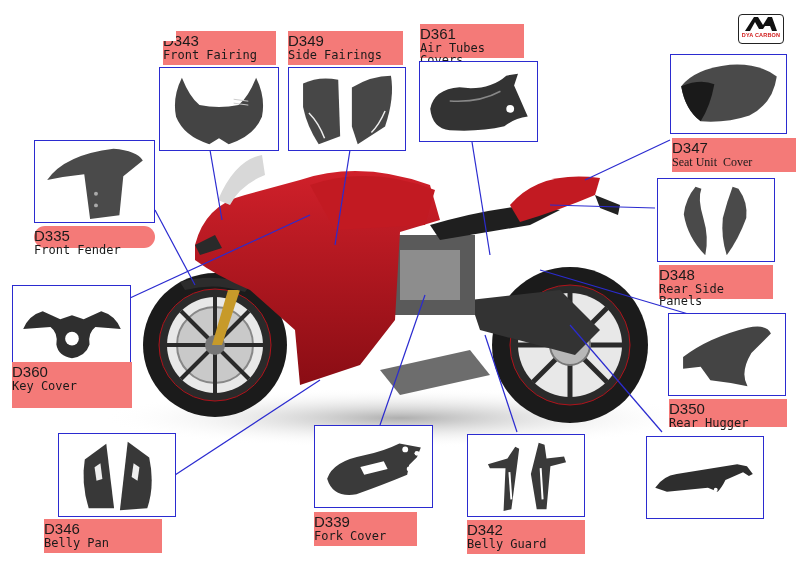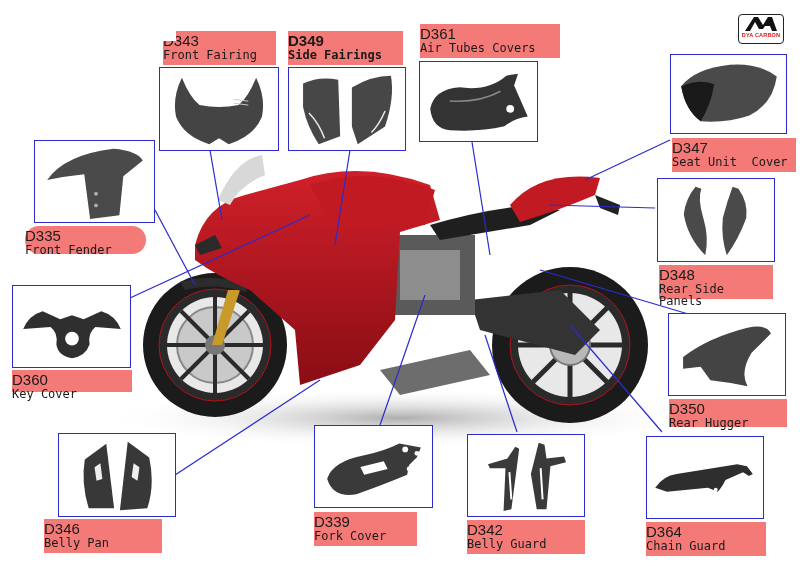--- a/index.html
+++ b/index.html
@@ -122,64 +122,64 @@
     <span class="code">D343</span>
     <span class="name">Front Fairing</span>
   </div>
   <div class="part-box" style="left:159px;top:67px;width:120px;height:84px;">
     <svg viewBox="0 0 120 84">
       <path d="M22 10 Q30 30 40 38 Q60 42 80 38 Q90 30 98 10 Q108 30 104 50 Q96 70 70 78 L60 72 L50 78 Q24 70 16 50 Q12 30 22 10 Z" fill="#444"></path>
       <path d="M75 32 L90 34 M75 36 L90 38" stroke="#ccc" stroke-width="1"></path>
     </svg>
   </div>
 
-  <div class="label" style="left:288px;top:31px;width:115px;height:34px;font-weight:bold;">
+  <div class="label" style="left:288px;top:31px;width:115px;height:34px;">
     <span class="code">D349</span>
     <span class="name">Side Fairings</span>
   </div>
   <div class="part-box" style="left:288px;top:67px;width:118px;height:84px;">
     <svg viewBox="0 0 118 84">
       <path d="M14 16 Q30 8 50 12 L52 70 L30 78 Q18 60 14 40 Z" fill="#474747"></path>
       <path d="M64 20 Q84 8 104 8 Q108 30 98 60 L70 78 L64 60 Z" fill="#474747"></path>
       <path d="M20 46 Q30 56 36 72" stroke="#eee" stroke-width="1.5" fill="none"></path>
       <path d="M98 44 Q92 58 84 66" stroke="#eee" stroke-width="1.5" fill="none"></path>
     </svg>
   </div>
 
-  <div class="label" style="left:420px;top:24px;width:140px;height:34px;">
+  <div class="label" style="left:420px;top:24px;width:104px;height:34px;">
     <span class="code">D361</span>
     <span class="name">Air Tubes Covers</span>
   </div>
   <div class="part-box" style="left:419px;top:61px;width:119px;height:81px;">
     <svg viewBox="0 0 119 81">
       <path d="M10 48 Q14 28 40 26 Q70 30 88 14 L100 12 L96 24 Q104 42 110 56 Q96 58 86 66 Q60 72 30 70 Q12 68 10 48 Z" fill="#333"></path>
       <circle cx="92" cy="48" r="4" fill="#fff"></circle>
       <path d="M30 40 Q60 42 82 30" stroke="#888" stroke-width="1.5" fill="none"></path>
     </svg>
   </div>
 
   <div class="part-box" style="left:670px;top:54px;width:117px;height:80px;">
     <svg viewBox="0 0 117 80">
       <path d="M10 32 Q24 14 60 10 Q90 8 108 22 Q104 50 80 62 Q56 70 30 68 Q14 56 10 32 Z" fill="#4a4a4a"></path>
       <path d="M10 32 Q30 24 44 30 Q40 52 30 68 Q14 56 10 32 Z" fill="#1a1a1a"></path>
     </svg>
   </div>
   <div class="label" style="left:672px;top:138px;width:124px;height:34px;">
     <span class="code">D347</span>
-    <span class="name" style="white-space:pre;">Seat Unit  Cover</span>
+    <span class="name" style="white-space:pre;font-family:Liberation Serif, serif;">Seat Unit  Cover</span>
   </div>
 
   <div class="part-box" style="left:34px;top:140px;width:121px;height:83px;">
     <svg viewBox="0 0 121 83">
       <path d="M12 40 Q30 14 80 8 Q104 10 110 20 L90 36 L86 76 L56 80 L50 34 Q30 36 12 40 Z" fill="#4a4a4a"></path>
       <circle cx="62" cy="54" r="2" fill="#aaa"></circle>
         <circle cx="62" cy="66" r="2" fill="#aaa"></circle>
     </svg>
   </div>
-  <div class="label" style="left:25px;top:226px;width:121px;height:28px;border-radius:16px;">
+  <div class="label" style="left:34px;top:226px;width:121px;height:22px;border-radius:16px;">
     <span class="code">D335</span>
     <span class="name">Front Fender</span>
   </div>
 
   <div class="part-box" style="left:657px;top:178px;width:118px;height:84px;">
     <svg viewBox="0 0 118 84">
       <path d="M38 8 L44 10 Q40 20 46 40 Q52 60 48 78 Q30 60 26 36 Q28 20 38 8 Z" fill="#4a4a4a"></path>
       <path d="M76 8 L82 10 Q92 24 90 40 Q82 62 70 78 Q64 60 66 40 Q70 24 76 8 Z" fill="#4a4a4a"></path>
     </svg>
   </div>
@@ -187,21 +187,21 @@
     <span class="code">D348</span>
     <span class="name">Rear Side Panels</span>
   </div>
 
   <div class="part-box" style="left:12px;top:285px;width:119px;height:83px;">
     <svg viewBox="0 0 119 83">
       <path d="M10 44 Q16 30 30 26 L48 34 L60 30 L72 34 L90 26 Q104 30 110 44 L84 42 Q76 48 78 60 Q74 72 60 74 Q46 72 44 60 Q46 48 38 42 Z" fill="#2f2f2f"></path>
       <circle cx="60" cy="54" r="7" fill="#fff"></circle>
     </svg>
   </div>
-  <div class="label" style="left:12px;top:370px;width:120px;height:22px;">
+  <div class="label" style="left:12px;top:362px;width:120px;height:46px;">
     <span class="code">D360</span>
     <span class="name">Key Cover</span>
   </div>
 
   <div class="part-box" style="left:668px;top:313px;width:118px;height:83px;">
     <svg viewBox="0 0 118 83">
       <path d="M14 44 Q40 24 80 14 Q100 10 104 20 L84 40 Q72 60 80 74 Q60 70 42 68 L32 54 L14 56 Z" fill="#444"></path>
     </svg>
   </div>
   <div class="label" style="left:669px;top:399px;width:118px;height:28px;">
@@ -248,18 +248,14 @@
     <span class="code">D342</span>
     <span class="name">Belly Guard</span>
   </div>
 
   <div class="part-box" style="left:646px;top:436px;width:118px;height:83px;">
     <svg viewBox="0 0 118 83">
       <path d="M8 52 Q16 40 30 38 L92 28 L102 30 L108 38 L104 40 L98 36 L80 44 Q76 52 72 56 L62 52 L20 56 Z" fill="#2e2e2e"></path>
       <circle cx="70" cy="54" r="2" fill="#fff"></circle>
     </svg>
   </div>
-  <div class="label" style="left:646px;top:522px;width:120px;height:34px;">
-    <span class="code">D364</span>
-    <span class="name">Chain Guard</span>
-  </div>
 
 </div>
 
 </body></html>

